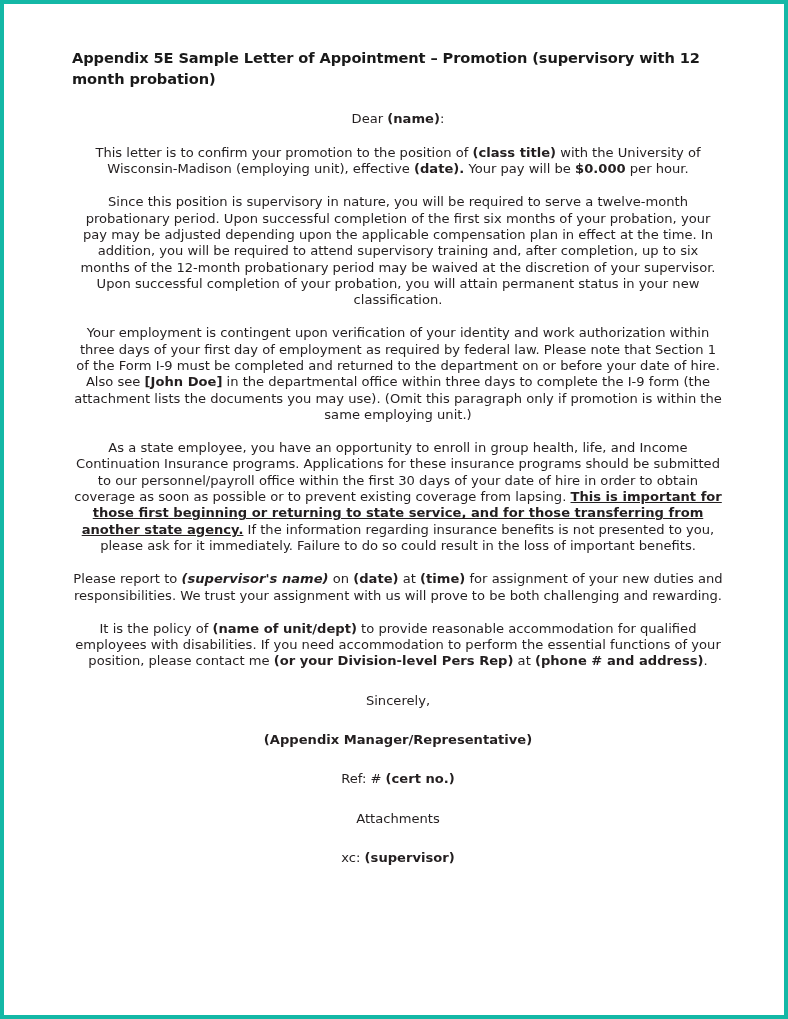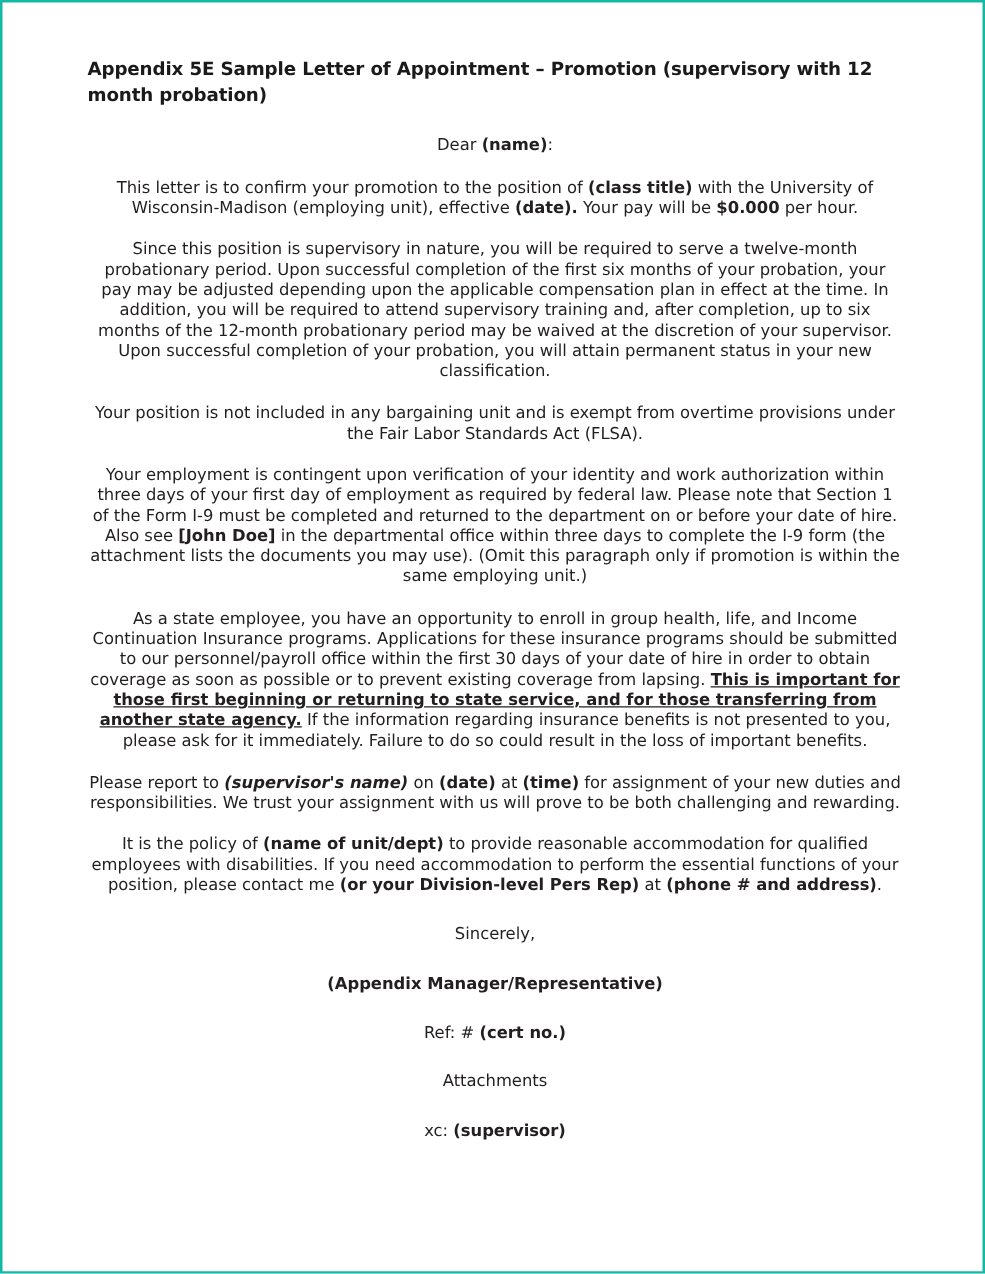--- a/index.html
+++ b/index.html
@@ -11,21 +11,21 @@
   body {
     font-family: "DejaVu Sans", "Liberation Sans", sans-serif;
     color: #231f20;
   }
   .page {
     position: relative;
     width: 788px;
     height: 1019px;
     box-sizing: border-box;
     background: #ffffff;
-    border: 2px solid #14b8a6;
+    border: 4px solid #14b8a6;
     overflow: hidden;
   }
   .doc-body {
     position: absolute;
     left: 68px;
     top: 44px;
     width: 652px;
   }
   .doc-title {
     font-size: 14.6px;
@@ -59,21 +59,20 @@
 
   <div class="doc-body">
 
     <h1 class="doc-title">Appendix 5E Sample Letter of Appointment – Promotion (supervisory with 12 month probation)</h1>
 
     <p class="para">Dear <span style="font-weight: bold;">(name)</span>:</p>
 
     <div>
       <p class="para">This letter is to confirm your promotion to the position of <span style="font-weight: bold;">(class title)</span> with the University of Wisconsin-Madison <span style="font-weight: normal;">(employing unit)</span>, effective <span style="font-weight: bold;">(date).</span> Your pay will be <span style="font-weight: bold;">$0.000</span> per hour.</p>
       <p class="para">Since this position is supervisory in nature, you will be required to serve a twelve-month probationary period. Upon successful completion of the first six months of your probation, your pay may be adjusted depending upon the applicable compensation plan in effect at the time. In addition, you will be required to attend supervisory training and, after completion, up to six months of the 12-month probationary period may be waived at the discretion of your supervisor. Upon successful completion of your probation, you will attain permanent status in your new classification.</p>
-      <p class="para">Your position is not included in any bargaining unit and is exempt from overtime provisions under the Fair Labor Standards Act (FLSA).</p>
       <p class="para">Your employment is contingent upon verification of your identity and work authorization within three days of your first day of employment as required by federal law. Please note that Section 1 of the Form I-9 must be completed and returned to the department on or before your date of hire. Also see <span style="font-weight: bold;">[John Doe]</span> in the departmental office within three days to complete the I-9 form (the attachment lists the documents you may use). (Omit this paragraph only if promotion is within the same employing unit.)</p>
       <p class="para">As a state employee, you have an opportunity to enroll in group health, life, and Income Continuation Insurance programs. Applications for these insurance programs should be submitted to our personnel/payroll office within the first 30 days of your date of hire in order to obtain coverage as soon as possible or to prevent existing coverage from lapsing. <span class="bu">This is important for those first beginning or returning to state service, and for those transferring from another state agency.</span> If the information regarding insurance benefits is not presented to you, please ask for it immediately. Failure to do so could result in the loss of important benefits.</p>
       <p class="para">Please report to <span style="font-weight: bold; font-style: italic;">(supervisor's name)</span> on <span style="font-weight: bold;">(date)</span> at <span style="font-weight: bold;">(time)</span> for assignment of your new duties and responsibilities. We trust your assignment with us will prove to be both challenging and rewarding.</p>
       <p class="para">It is the policy of <span style="font-weight: bold;">(name of unit/dept)</span> to provide reasonable accommodation for qualified employees with disabilities. If you need accommodation to perform the essential functions of your position, please contact me <span style="font-weight: bold;">(or your Division-level Pers Rep)</span> at <span style="font-weight: bold;">(phone # and address)</span>.</p>
     </div>
 
     <div class="sig-block">
       <p class="para">Sincerely,</p>
       <p class="para"><span style="font-weight: bold;">(Appendix Manager/Representative)</span></p>
       <p class="para">Ref: # <span style="font-weight: bold;">(cert no.)</span></p>

